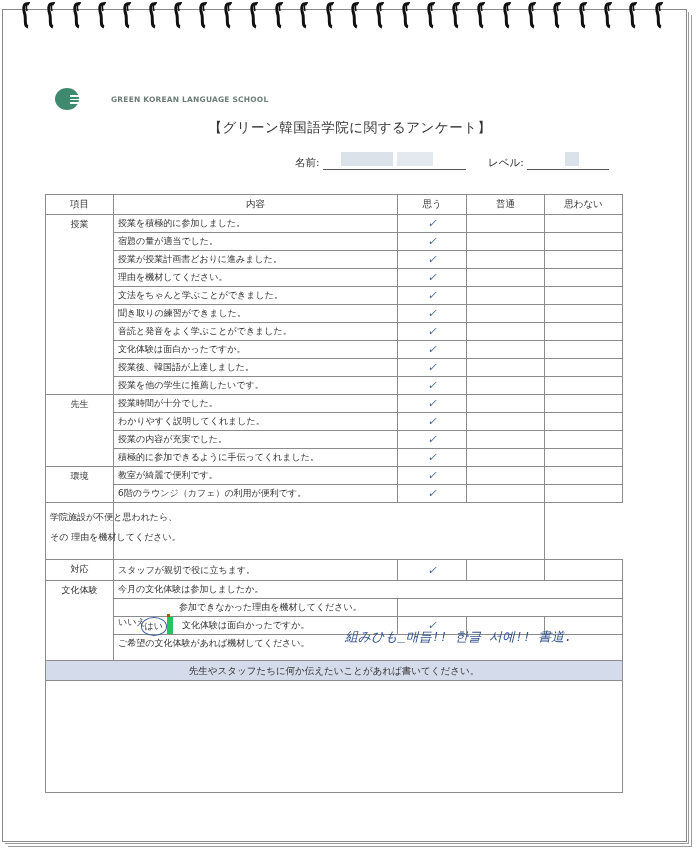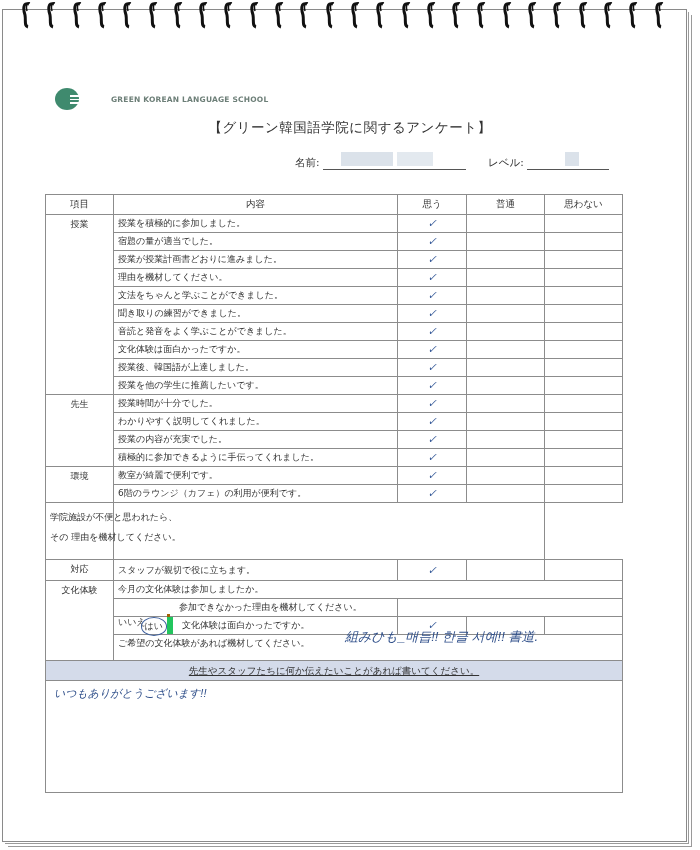--- a/index.html
+++ b/index.html
@@ -19,24 +19,24 @@
   .title{position:absolute;left:0;width:700px;top:119px;text-align:center;font-size:13.5px;color:#333;letter-spacing:0.5px;}
   .info{position:absolute;top:156px;font-size:10.5px;color:#333;}
   .blank{display:inline-block;border-bottom:1px solid #555;height:11px;vertical-align:bottom;position:relative;}
   .blur{position:absolute;top:-6px;height:14px;background:#c8d3df;opacity:.65;}
   table.sv{position:absolute;left:45px;top:194px;border-collapse:collapse;width:577px;table-layout:fixed;font-size:9px;color:#333;}
   table.sv td,table.sv th{border:1px solid #8c8c8c;padding:0 0 0 4px;height:17px;font-weight:normal;white-space:nowrap;overflow:visible;}
   table.sv th{padding:0;height:19px;font-size:9.5px;}
   td.cat{text-align:center;vertical-align:top;padding:3px 0 0 0!important;border-bottom:1px solid #8c8c8c;}
   td.chk{text-align:center;padding:0!important;position:relative;}
   .mark{font-family:"DejaVu Serif",serif;color:#3d5f9c;font-size:11px;font-style:italic;}
-  .hand{font-family:Liberation Sans, sans-serif;color:#2f4f8a;font-style:italic;}
+  .hand{font-family:Liberation Mono, monospace;color:#2f4f8a;font-style:italic;}
   .circle{display:inline-block;border:1px solid #3d5f9c;border-radius:50%;padding:0 3px;margin-left:-3px;}
   .feedback{position:absolute;left:45px;top:660px;width:576px;height:132px;border:1px solid #8c8c8c;border-top:none;}
-  .fb-head{height:19px;background:#d4dbea;border-top:1px solid #8c8c8c;border-bottom:1px solid #8c8c8c;text-align:center;font-size:9.5px;line-height:19px;color:#333;text-decoration:underline;}
+  .fb-head{height:19px;background:#d4dbea;border-top:1px solid #8c8c8c;border-bottom:1px solid #8c8c8c;text-align:center;font-size:9.5px;line-height:19px;color:#333;}
   .fb-body{padding:4px 8px;font-size:11px;line-height:17px;}
   .culture-hand{position:absolute;left:345px;top:628px;font-size:13px;white-space:nowrap;}
 </style>
 </head>
 <body>
 
 <div class="page-shadow2"></div>
 <div class="page-shadow1"></div>
 <div class="page"></div>
 
@@ -396,15 +396,14 @@
     <td colspan="4" style="height:28px;vertical-align:top;padding-top:2px;">ご希望の文化体験があれば機材してください。</td>
   </tr>
 </tbody>
   </table>
 
 <div class="hand culture-hand">組みひも_매듭!!  한글 서예!! 書道.</div>
 
 <div class="feedback">
   <div class="fb-head">先生やスタッフたちに何か伝えたいことがあれば書いてください。</div>
   <div class="fb-body">
-    <div class="hand">いつもありがとうございます!!</div>
   </div>
 </div>
 
 </body></html>

